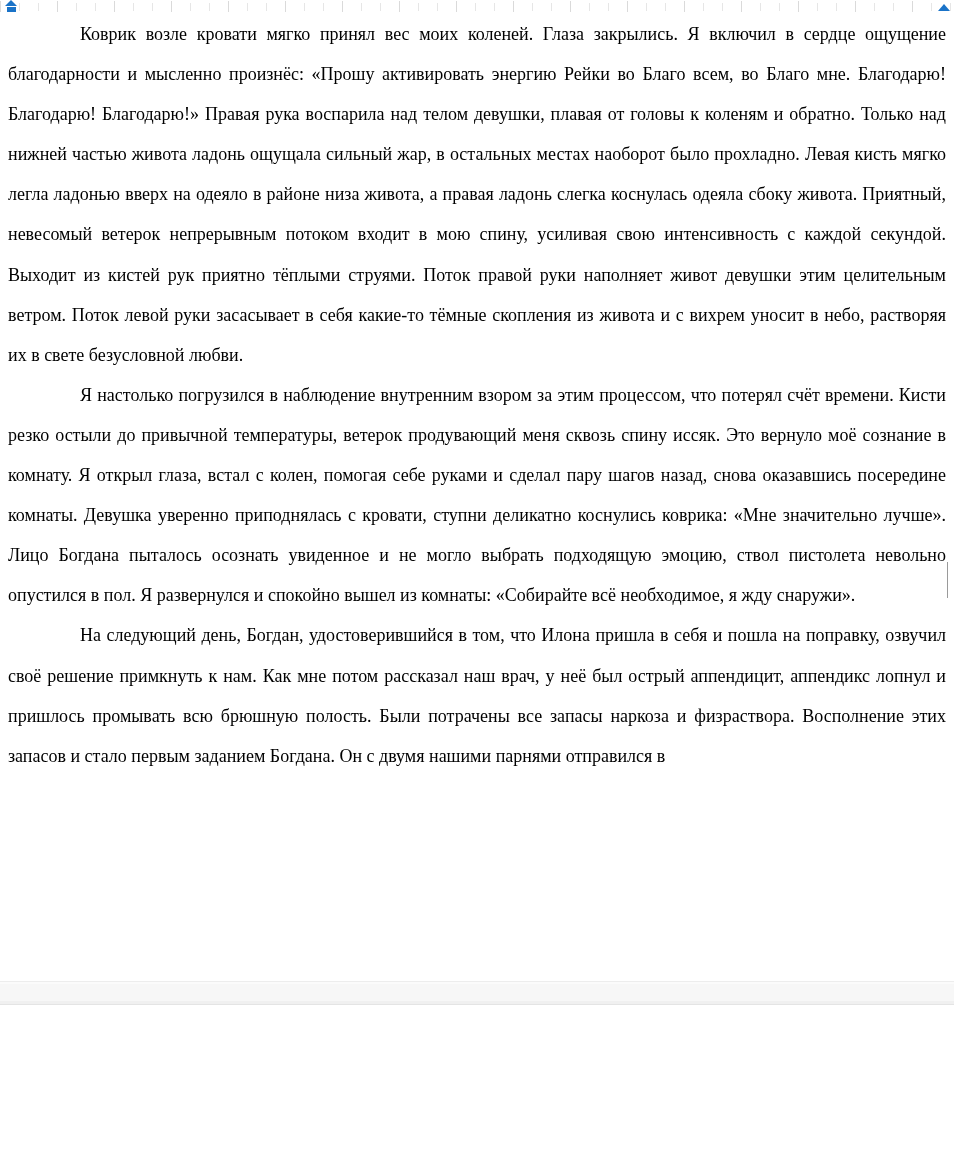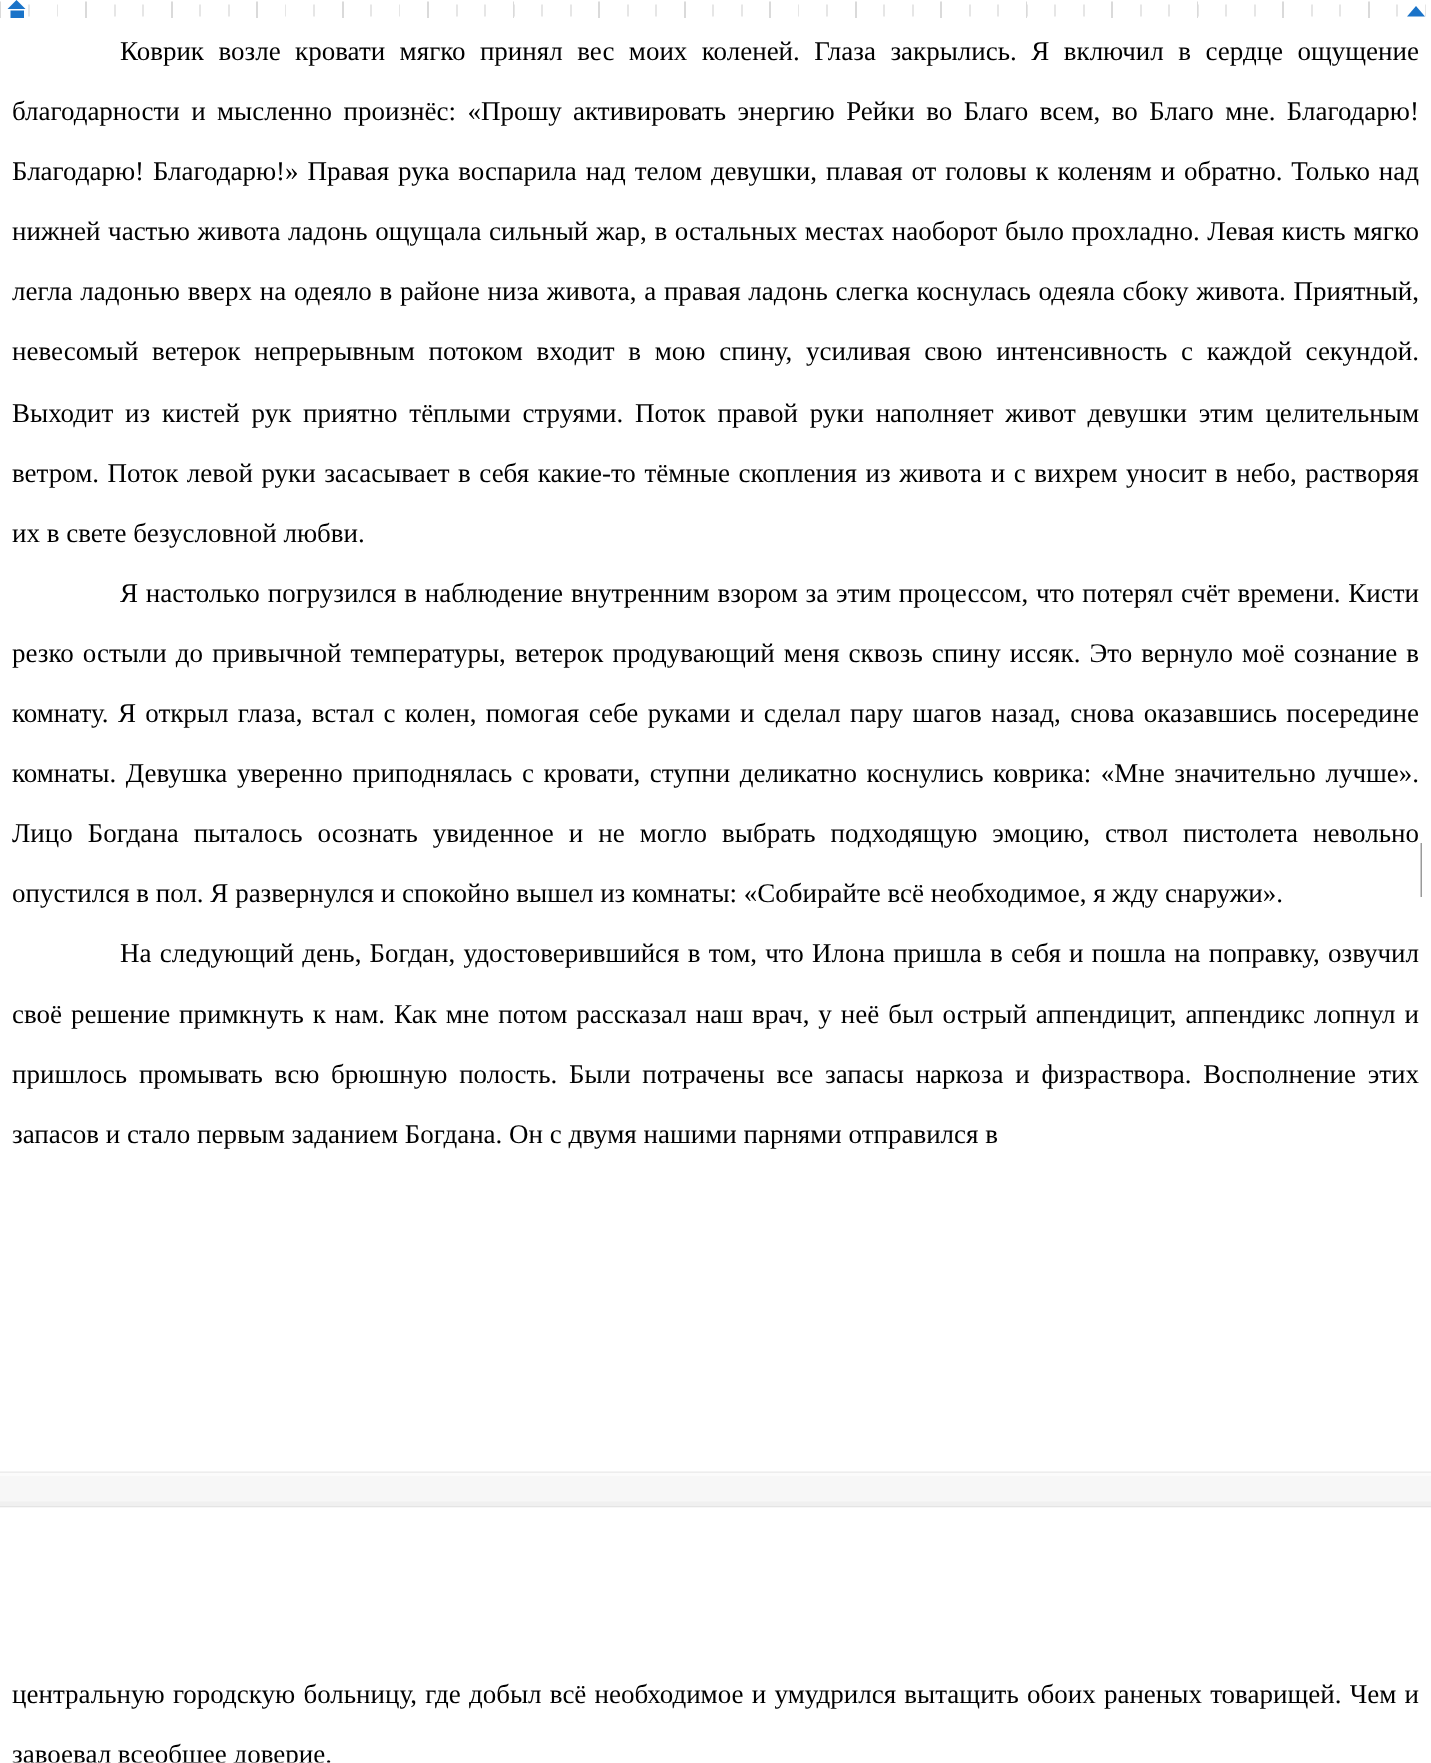--- a/index.html
+++ b/index.html
@@ -176,19 +176,14 @@
       <p class="para">На следующий день, Богдан, удостоверившийся в том, что Илона пришла в себя и пошла на поправку, озвучил своё решение примкнуть к нам. Как мне потом рассказал наш врач, у неё был острый аппендицит, аппендикс лопнул и пришлось промывать всю брюшную полость. Были потрачены все запасы наркоза и физраствора. Восполнение этих запасов и стало первым заданием Богдана. Он с двумя нашими парнями отправился в</p>
     </div>
     <div class="caret"></div>
   </div>
 
   <div class="page-gap">
     <div class="gap-inner-top"></div>
     <div class="gap-inner-bottom"></div>
   </div>
 
-  <div class="page page-two">
-    <div class="page-body">
-      <p class="para no-indent">центральную городскую больницу, где добыл всё необходимое и умудрился вытащить обоих раненых товарищей. Чем и завоевал всеобщее доверие.</p>
-    </div>
-  </div>
 
 </div>
 
 </body></html>

